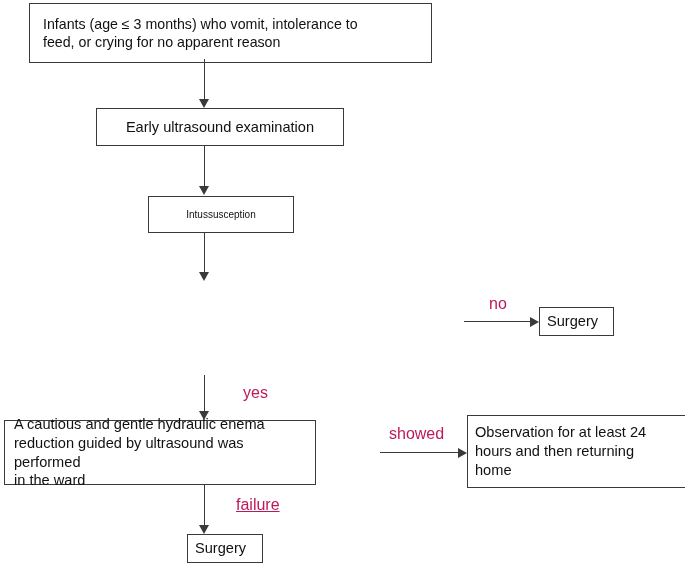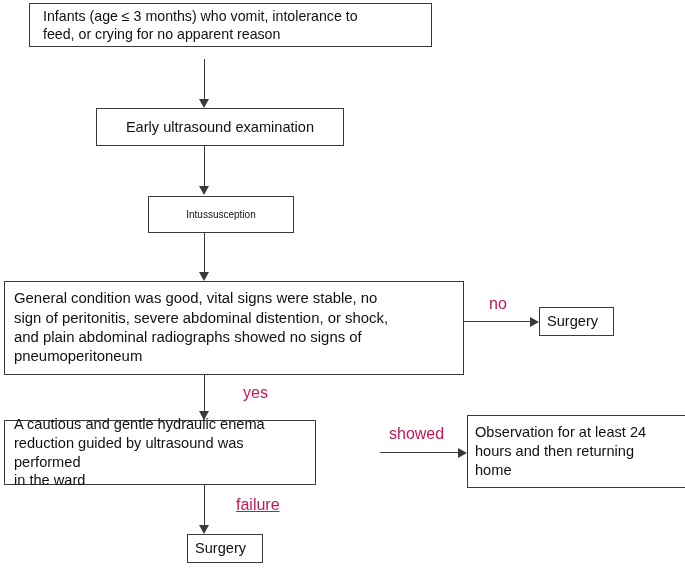--- a/index.html
+++ b/index.html
@@ -31,21 +31,21 @@
     padding-left: 9px;
     padding-right: 6px;
     justify-content: flex-start;
   }
   .node.center {
     justify-content: center;
     text-align: center;
   }
 
   
-  #node-symptoms   { left: 29px;  top: 3px;   width: 403px; height: 44px;  font-size: 14.2px; padding-left: 13px; padding-right: 10px; }
+  #node-symptoms   { left: 29px;  top: 3px;   width: 403px; height: 60px;  font-size: 14.2px; padding-left: 13px; padding-right: 10px; }
   #node-ultrasound { left: 96px;  top: 108px; width: 248px; height: 38px;  font-size: 14.6px; }
   #node-intussus   { left: 148px; top: 196px; width: 146px; height: 37px;  font-size: 10px; }
   #node-condition  { left: 4px;   top: 281px; width: 460px; height: 94px;  font-size: 14.9px; }
   #node-surgery-no { left: 539px; top: 307px; width: 75px;  height: 29px;  font-size: 14.6px; padding-left: 7px; }
   #node-enema      { left: 4px;   top: 420px; width: 312px; height: 65px;  font-size: 14.6px; }
   #node-observe    { left: 467px; top: 415px; width: 240px; height: 73px;  font-size: 14.6px; padding-left: 7px; }
   #node-surgery-f  { left: 187px; top: 534px; width: 76px;  height: 29px;  font-size: 14.6px; padding-left: 7px; }
 
   
   .vline {
@@ -106,24 +106,20 @@
 
 <div id="flowchart">
 
   <div class="node pad-left" id="node-symptoms">Infants (age ≤ 3 months) who vomit, intolerance to
  feed, or crying for no apparent reason</div>
 
   <div class="node center" id="node-ultrasound">Early ultrasound examination</div>
 
   <div class="node center" id="node-intussus">Intussusception</div>
 
-  <div class="node pad-left" id="node-condition">General condition was good, vital signs were stable,  no
-sign of peritonitis, severe abdominal distention, or shock,
-and plain abdominal radiographs showed no signs of
-pneumoperitoneum</div>
 
   <div class="node pad-left" id="node-surgery-no">Surgery</div>
 
   <div class="node pad-left" id="node-enema">A cautious and gentle hydraulic enema
 reduction guided by ultrasound was performed
 in the ward</div>
 
   <div class="node pad-left" id="node-observe">Observation for at least 24
 hours and  then returning
 home</div>

